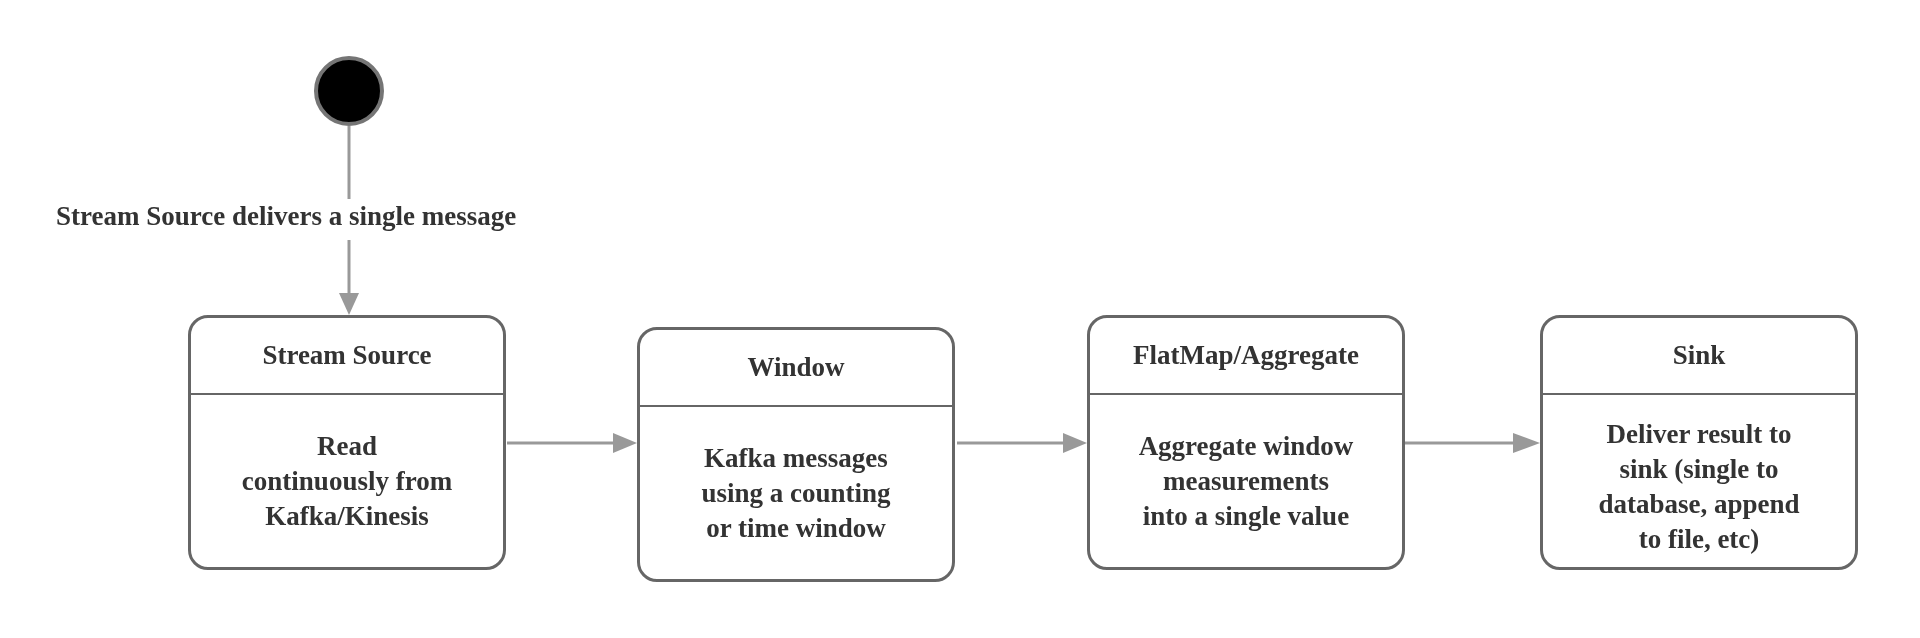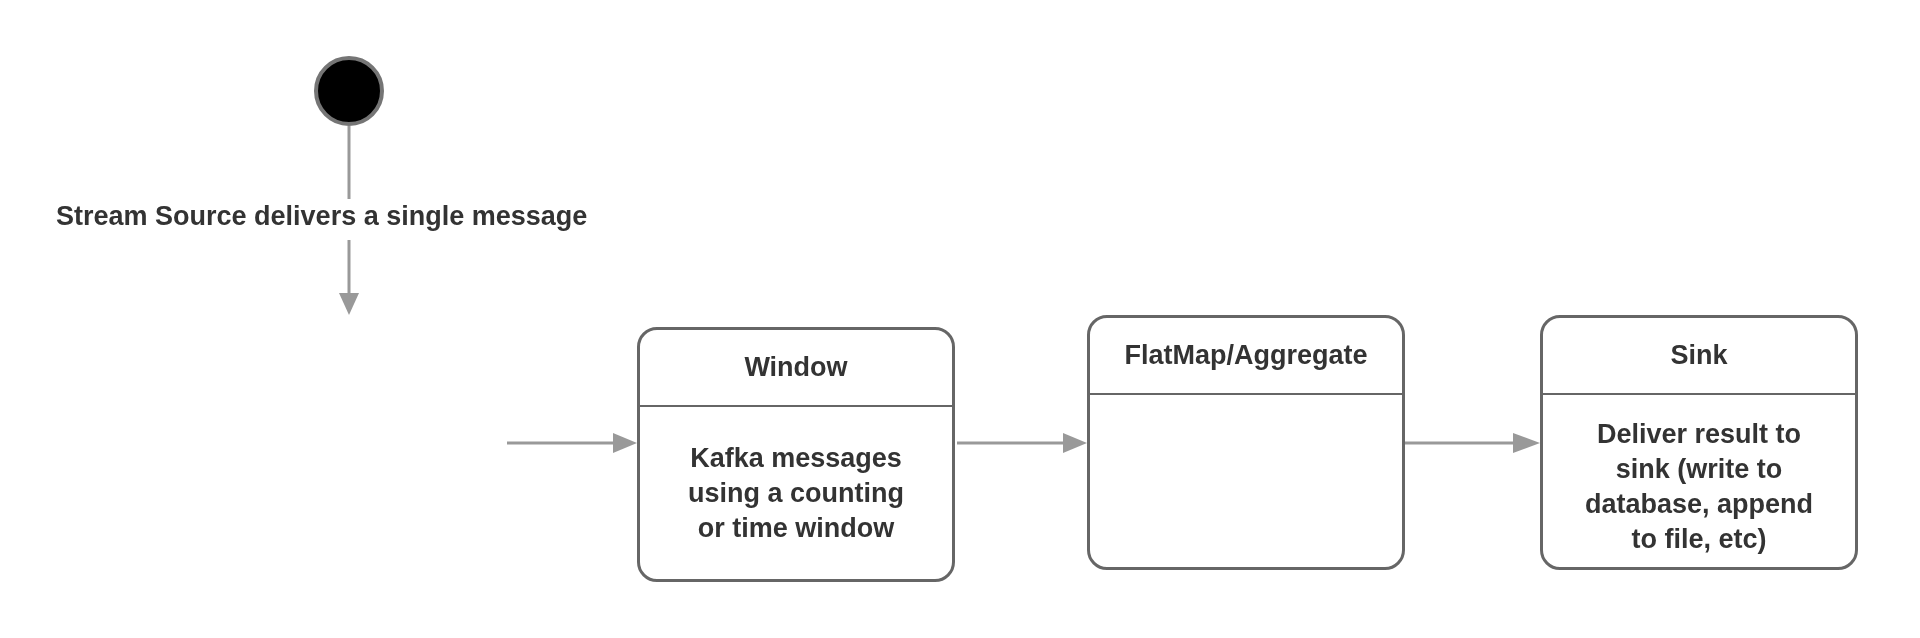--- a/index.html
+++ b/index.html
@@ -5,21 +5,21 @@
   html, body {
     margin: 0;
     padding: 0;
     background: #ffffff;
   }
   .canvas {
     position: relative;
     width: 1920px;
     height: 638px;
     background: var(--bg, #ffffff);
-    font-family: Liberation Sans, sans-serif;
+    font-family: Liberation Serif, serif;
     overflow: hidden;
   }
   .connector-layer {
     position: absolute;
     left: 0;
     top: 0;
     width: 1920px;
     height: 638px;
   }
   .connector-layer .shaft {
@@ -111,33 +111,42 @@
     <polygon class="head" points="1063,433 1063,453 1087,443"></polygon>
 
     <line class="shaft" x1="1405" y1="443" x2="1516" y2="443"></line>
     <polygon class="head" points="1513,433 1513,453 1540,443"></polygon>
   </svg>
 
   <div class="initial-state"></div>
 
   <div class="edge-label">Stream Source delivers a single message</div>
 
+  <div class="node node-1">
+    <div class="node-title">Stream Source</div>
+    <div class="node-body">Read
+continuously from
+Kafka/Kinesis</div>
+  </div>
 
   <div class="node node-2">
     <div class="node-title">Window</div>
     <div class="node-body">Kafka messages
 using a counting
 or time window</div>
   </div>
 
   <div class="node node-3">
     <div class="node-title">FlatMap/Aggregate</div>
+    <div class="node-body">Aggregate window
+measurements
+into a single value</div>
   </div>
 
   <div class="node node-4">
     <div class="node-title">Sink</div>
     <div class="node-body">Deliver result to
-sink (write to
+sink (single to
 database, append
 to file, etc)</div>
   </div>
 
 </div>
 
 </body></html>

